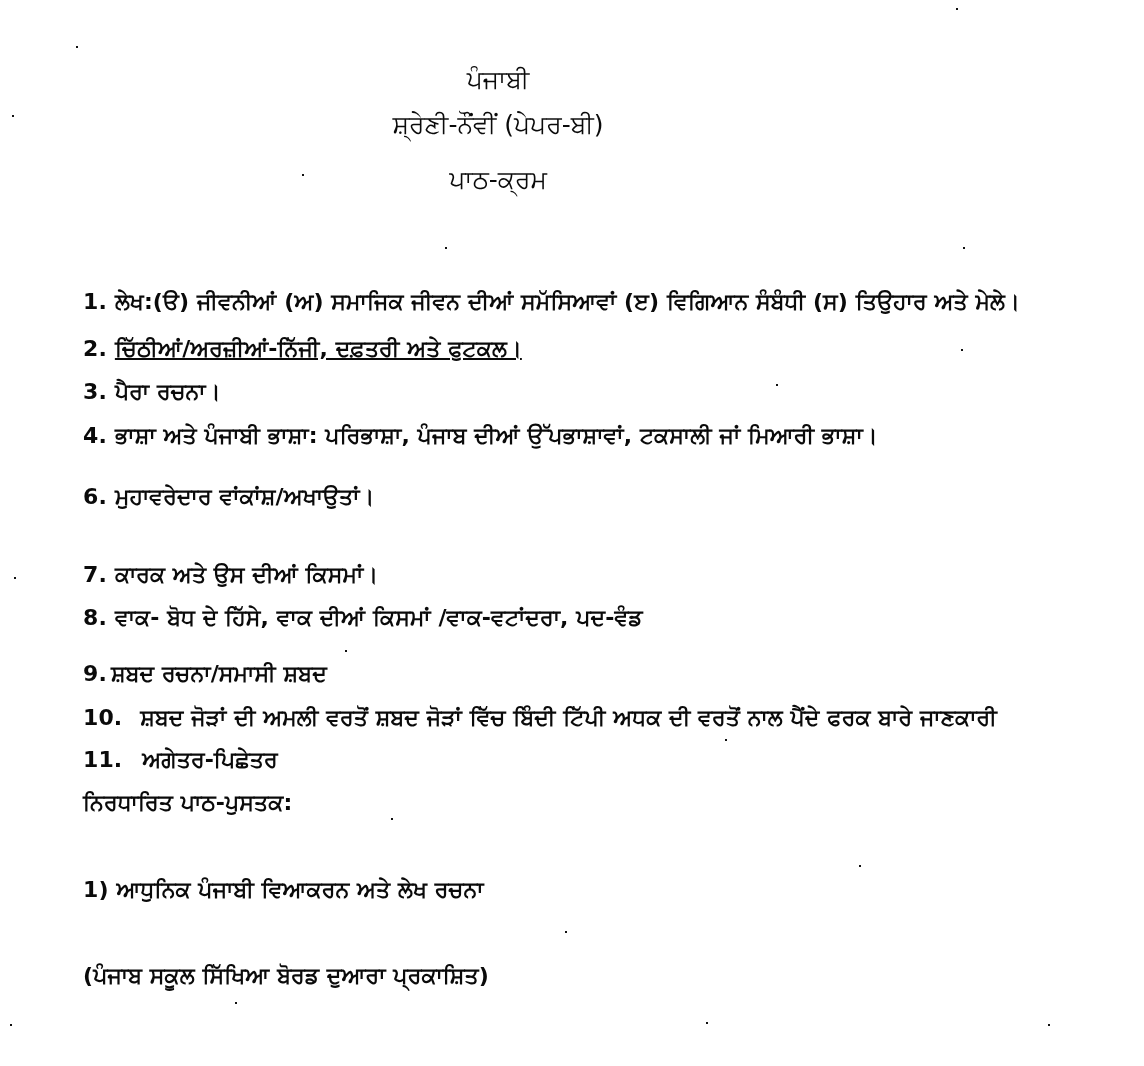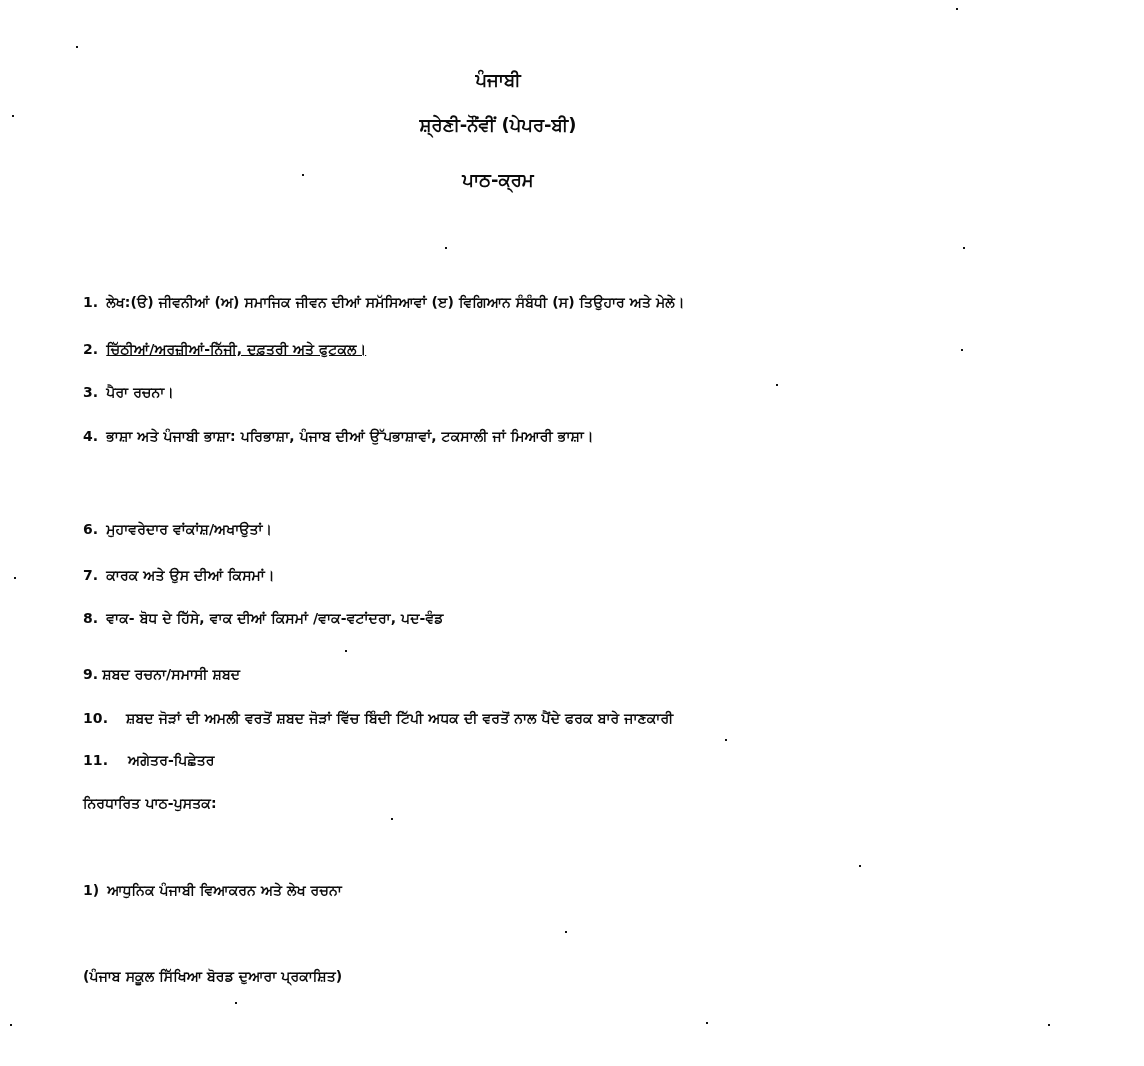--- a/index.html
+++ b/index.html
@@ -18,33 +18,33 @@
     .page {
       position: absolute;
       left: 0; top: 0;
       width: 1144px; height: 1066px;
     }
     .heading {
       position: absolute;
       left: 0;
       width: 996px;
       text-align: center;
-      font-weight: bold;
-      font-size: 18px;
+      font-weight: normal;
+      font-size: 25px;
       line-height: 28px;
       margin: 0;
     }
     .h-title { top: 66px; }
     .h-class { top: 111px; }
     .h-syllabus { top: 166px; }
 
     .line {
       position: absolute;
       left: 83px;
-      font-size: 14px;
+      font-size: 22px;
       line-height: 28px;
       white-space: nowrap;
       font-weight: 600;
       letter-spacing: 0.1px;
     }
     .line .num {
       display: inline-block;
       margin-right: 8px;
     }
     .speck {
@@ -68,21 +68,21 @@
   </div>
   <div class="line" style="top:335px;text-decoration:underline;">
     <span class="num">2.</span><span>ਚਿੱਠੀਆਂ/ਅਰਜ਼ੀਆਂ-ਨਿੱਜੀ, ਦਫ਼ਤਰੀ ਅਤੇ ਫੁਟਕਲ।</span>
   </div>
   <div class="line" style="top:378px;">
     <span class="num">3.</span><span>ਪੈਰਾ ਰਚਨਾ।</span>
   </div>
   <div class="line" style="top:422px;">
     <span class="num">4.</span><span>ਭਾਸ਼ਾ ਅਤੇ ਪੰਜਾਬੀ ਭਾਸ਼ਾ: ਪਰਿਭਾਸ਼ਾ, ਪੰਜਾਬ ਦੀਆਂ ਉੱਪਭਾਸ਼ਾਵਾਂ, ਟਕਸਾਲੀ ਜਾਂ ਮਿਆਰੀ ਭਾਸ਼ਾ।</span>
   </div>
-  <div class="line" style="top:515px;">
+  <div class="line" style="top:483px;">
     <span class="num">6.</span><span>ਮੁਹਾਵਰੇਦਾਰ ਵਾਂਕਾਂਸ਼/ਅਖਾਉਤਾਂ।</span>
   </div>
   <div class="line" style="top:561px;">
     <span class="num">7.</span><span>ਕਾਰਕ ਅਤੇ ਉਸ ਦੀਆਂ ਕਿਸਮਾਂ।</span>
   </div>
   <div class="line" style="top:604px;">
     <span class="num">8.</span><span>ਵਾਕ- ਬੋਧ ਦੇ ਹਿੱਸੇ, ਵਾਕ ਦੀਆਂ ਕਿਸਮਾਂ /ਵਾਕ-ਵਟਾਂਦਰਾ, ਪਦ-ਵੰਡ</span>
   </div>
   <div class="line" style="top:660px;">
     <span class="num" style="margin-right:4px;">9.</span><span>ਸ਼ਬਦ ਰਚਨਾ/ਸਮਾਸੀ ਸ਼ਬਦ</span>

